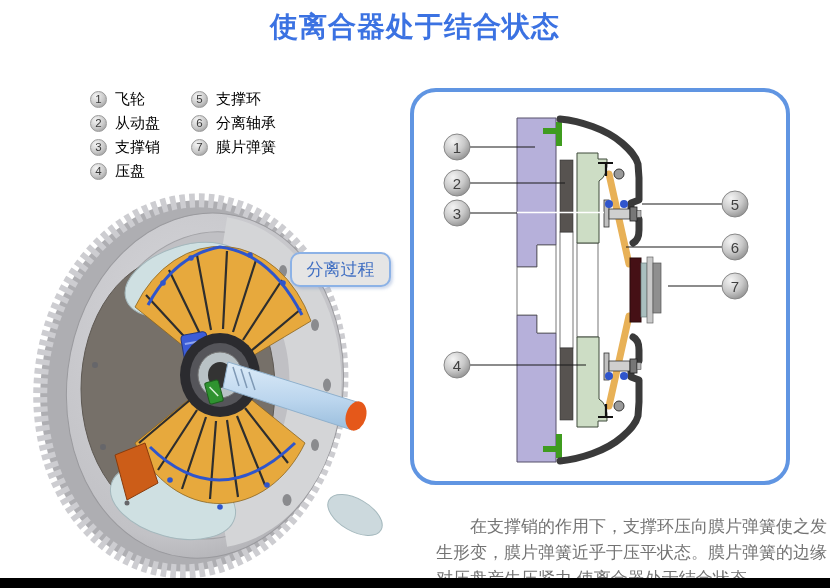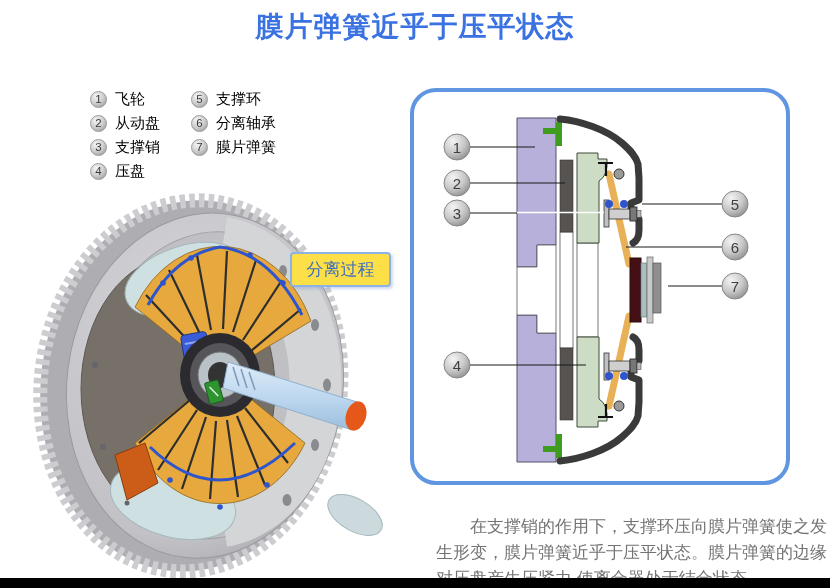--- a/index.html
+++ b/index.html
@@ -22,21 +22,21 @@
     width:17px;height:17px;border-radius:50%;flex:0 0 17px;
     background:radial-gradient(circle at 35% 28%, #f6f6f6, #c9c9c9 55%, #8d8d8d 100%);
     border:1px solid #9a9a9a;box-sizing:border-box;
     display:inline-flex;align-items:center;justify-content:center;
     font-size:11.5px;color:#3a3a3a;line-height:1;
   }
   .legend-label{margin-left:8px;font-size:15px;color:#000000;white-space:nowrap;}
   
   .stage-btn{
     position:absolute;left:290px;top:252px;width:101px;height:35px;
-    background:#fde047;border:2px solid #8cb2e6;border-radius:4px;
+    background:#e5e5e5;border:2px solid #8cb2e6;border-radius:10px;
     box-sizing:border-box;display:flex;align-items:center;justify-content:center;
     font-size:17px;color:#3f6ec2;box-shadow:2px 2px 3px rgba(120,150,200,.35);
     cursor:pointer;
   }
   
   .panel-wrap{position:absolute;left:410px;top:88px;width:380px;height:397px;}
   .panel-border{
     position:absolute;inset:0;border:4px solid #6095e2;border-radius:26px;
     background:#ffffff;box-sizing:border-box;
   }
@@ -47,21 +47,21 @@
   .caption{
     position:absolute;left:420px;top:498px;width:403px;
     font-size:17px;line-height:26px;color:#737373;text-indent:2em;margin:16px;
   }
   .bottom-bar{position:absolute;left:0;bottom:0;width:830px;height:10px;background:#000;}
   svg text.callout-num{font-size:15px;fill:#404040;}
 </style>
 </head>
 <body>
 
-<div class="title">膜片弹簧近乎于压平状态</div>
+<div class="title">使离合器处于结合状态</div>
 
 <div class="legend">
   <div class="legend-col c1">
     <div class="legend-item">
       <span class="num-sphere">1</span>
       <span class="legend-label">飞轮</span>
     </div>
     <div class="legend-item">
       <span class="num-sphere">2</span>
       <span class="legend-label">从动盘</span>

